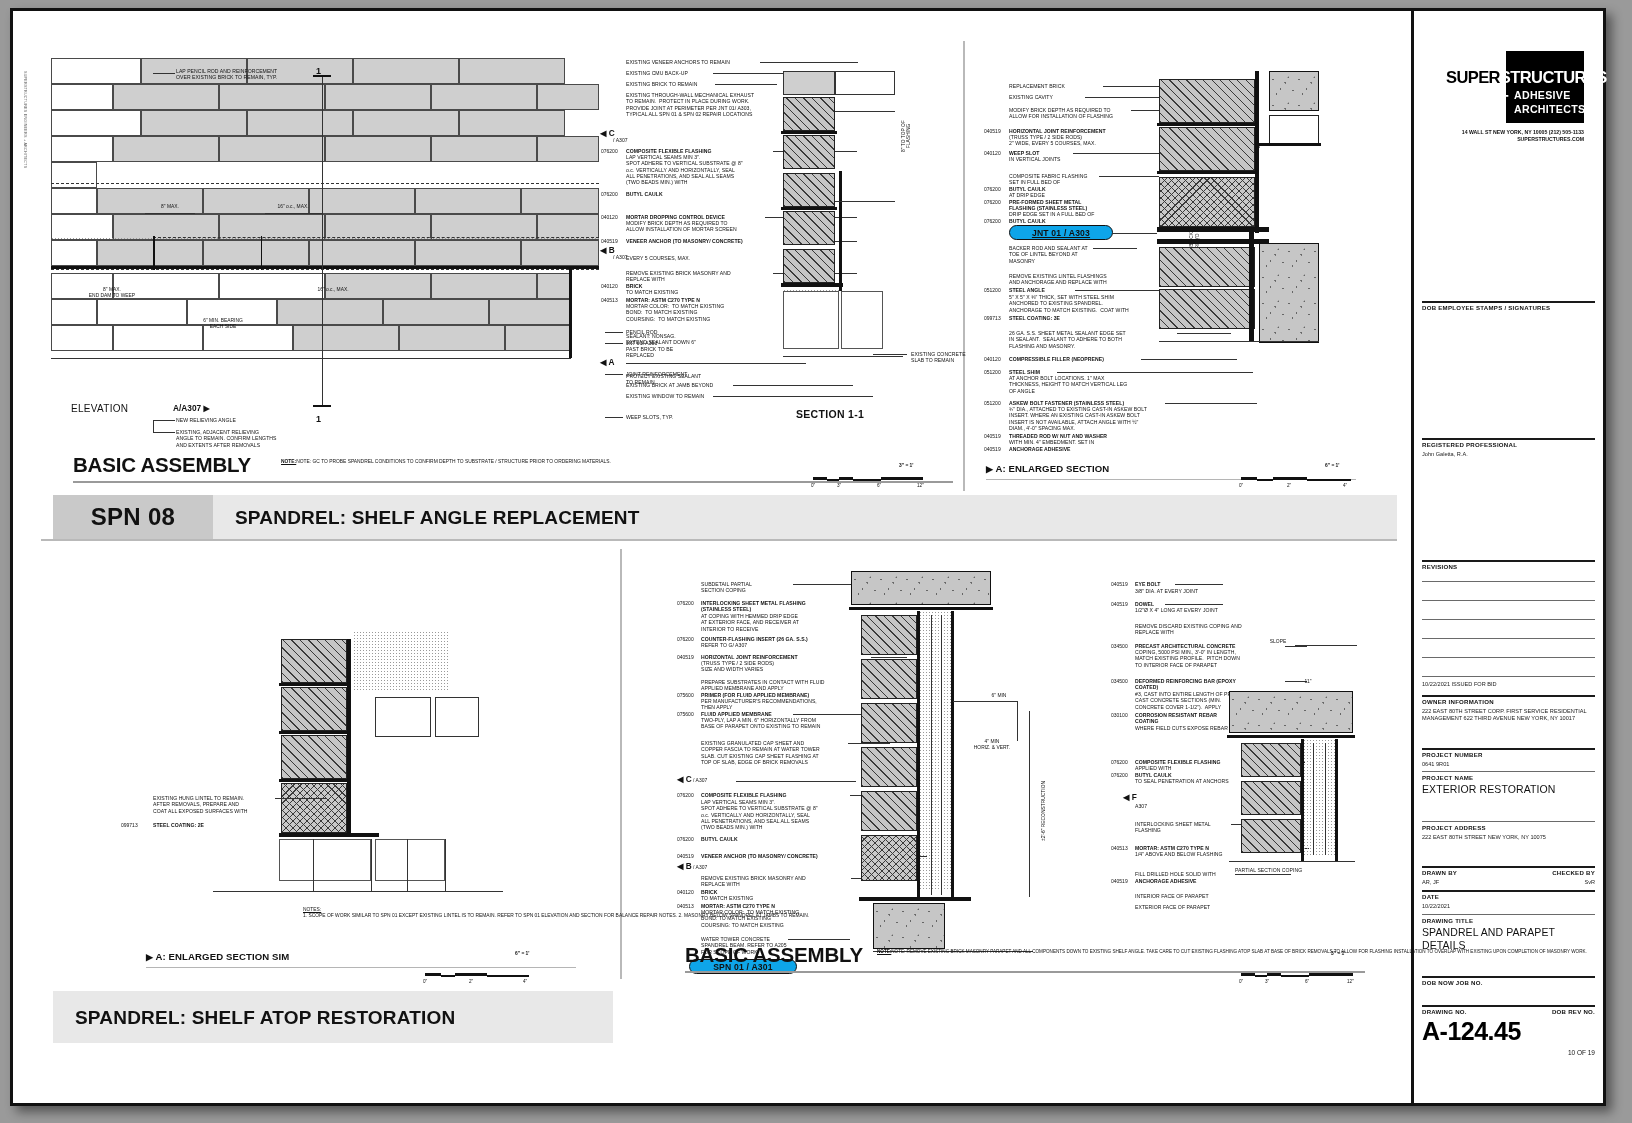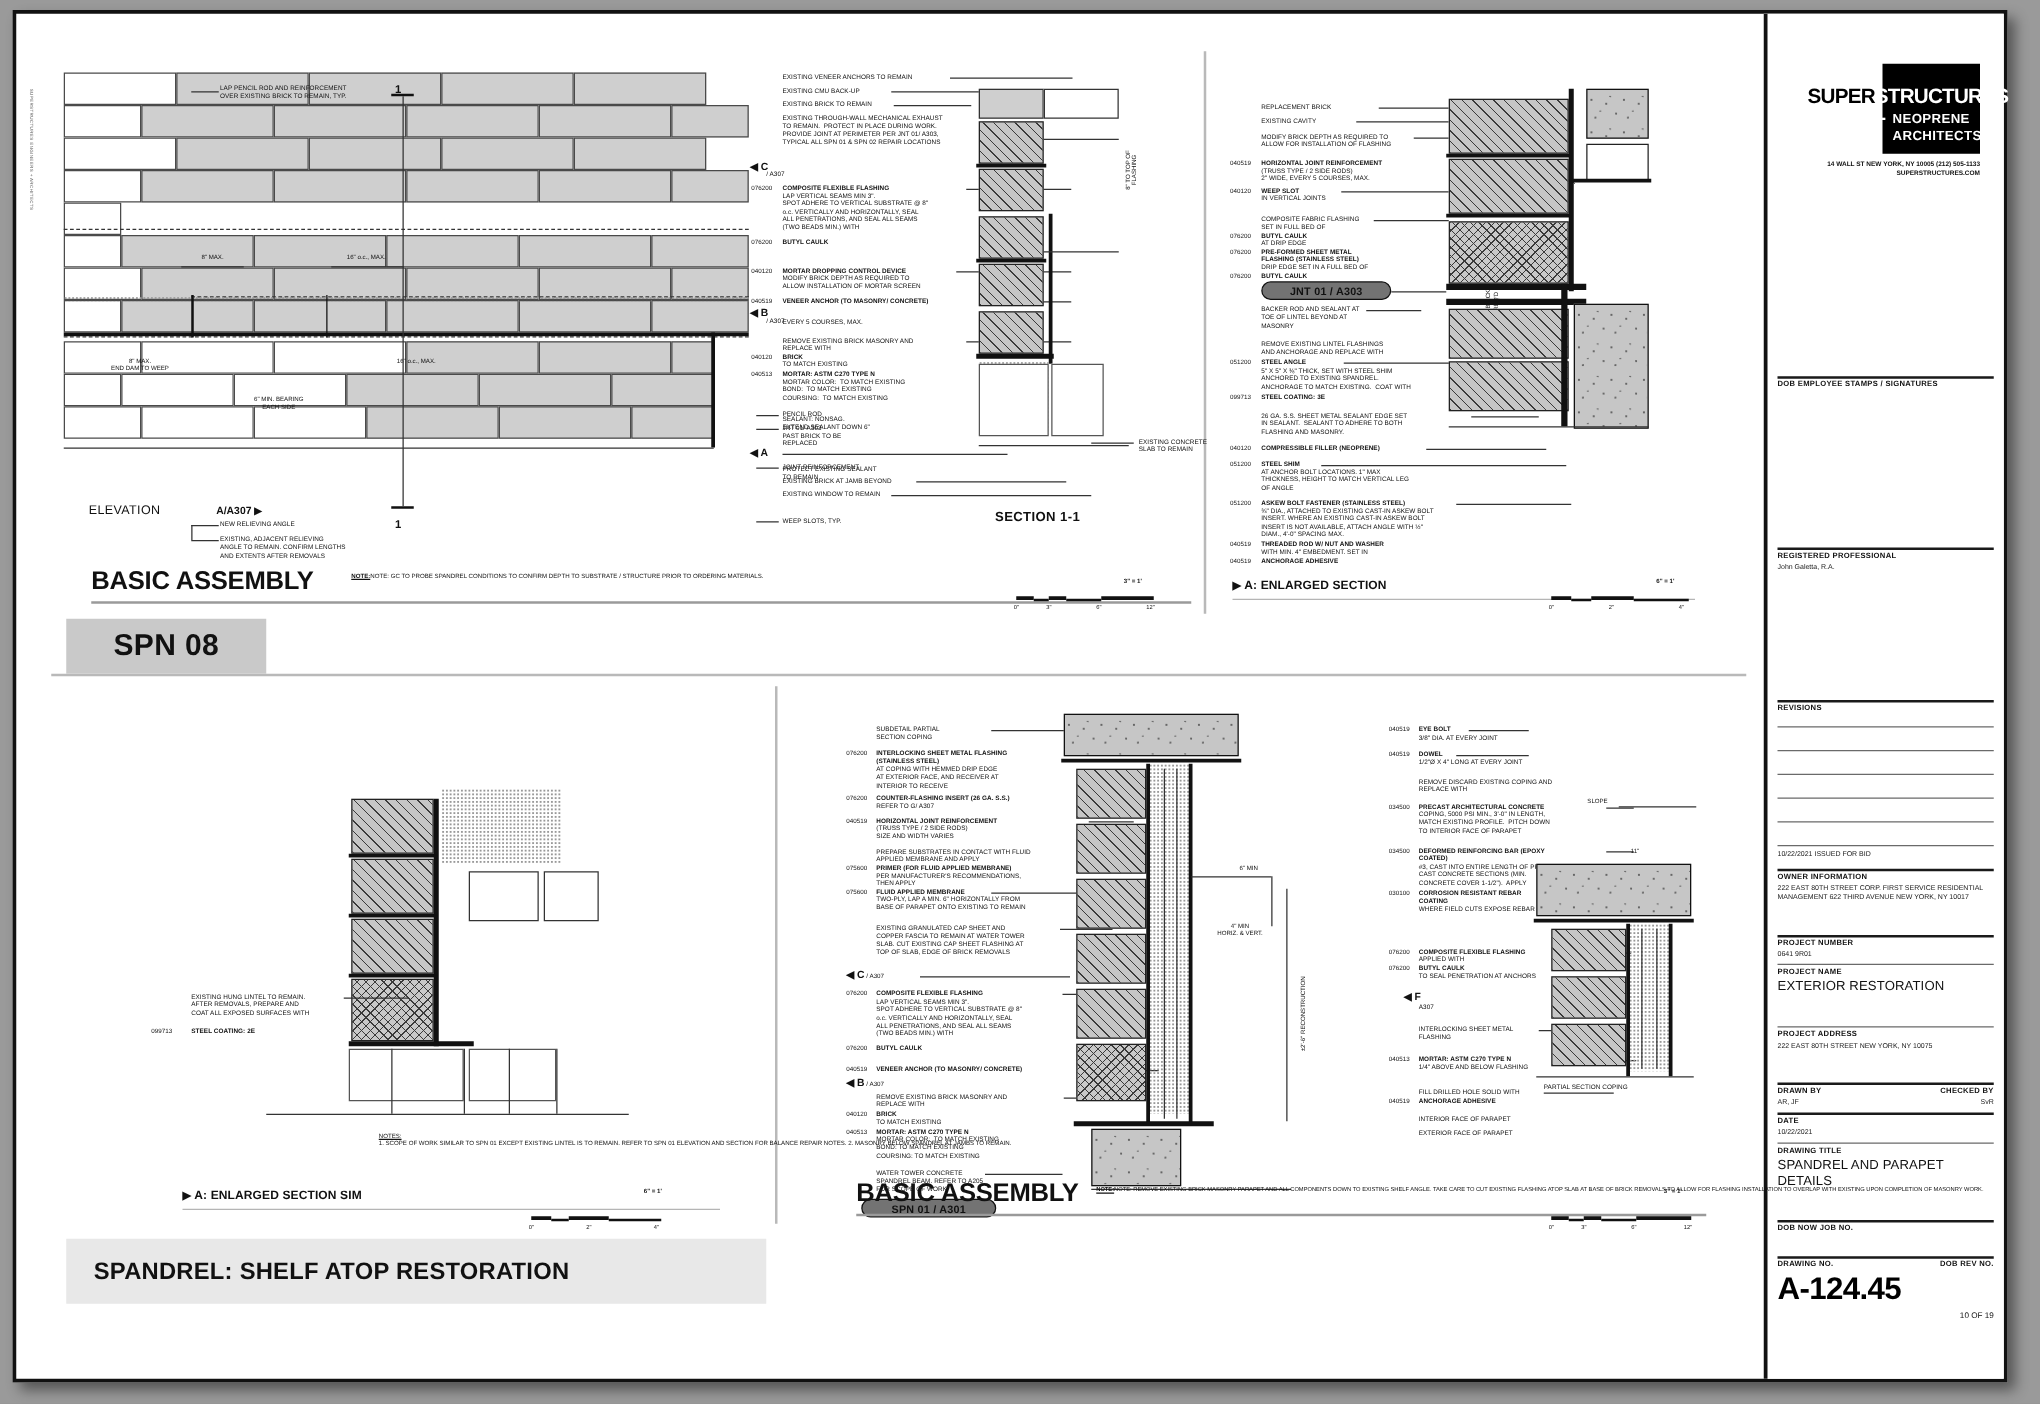--- a/index.html
+++ b/index.html
@@ -119,21 +119,21 @@
   .blk { position:absolute; background:#111; }
   .dash { position:absolute; border-top:1px dashed #333; }
   .stipple{
     position:absolute;
     background-image: radial-gradient(circle, #999 0 .6px, transparent .7px);
     background-size:3px 3px;
   }
   .bub {
     position:absolute; border:1.4px solid #111; border-radius:10px;
     font-size:8.6px; font-weight:bold; display:flex; align-items:center; justify-content:center;
-    color:#111; background:#737373; letter-spacing:.2px;
+    color:#111; background:#0ea5e9; letter-spacing:.2px;text-decoration:underline;
   }
   .kref { position:absolute; font-size:8.3px; font-weight:bold; color:#111; }
   .kref .sub { font-size:5px; font-weight:normal; }
   .dimtxt { position:absolute; font-size:4.9px; color:#111; white-space:pre; text-align:center;}
   .vert { transform-origin:0 0; }
   .sectlbl { position:absolute; font-size:10.5px; font-weight:bold; color:#111; letter-spacing:.3px;}
   .elevlbl { position:absolute; font-size:10px; color:#111; letter-spacing:.3px;}
   .secmark { position:absolute; font-size:9px; font-weight:bold; color:#111;}
   .notesblk { position:absolute; font-size:4.9px; line-height:6.2px; color:#111;}
   .sidestrip{ position:absolute; font-size:3.6px; color:#555; letter-spacing:.3px;}
@@ -145,21 +145,21 @@
 <div id="paper">
 
   <div class="sidestrip vert" style="left:14px; top:60px; transform:rotate(90deg); width:320px;">SUPERSTRUCTURES ENGINEERS + ARCHITECTS</div>
 
   <div id="titleblock">
 
     <div id="logo-blk"></div>
     <div id="logo-t1"><span>SUPER</span><span class="w">STRUCTURES</span></div>
     <div id="logo-plus">+</div>
     <div id="logo-t2">
-      <div>NEOPRENE</div>
+      <div>ADHESIVE</div>
       <div>ARCHITECTS</div>
     </div>
     <div id="logo-addr">14 WALL ST
 NEW YORK, NY 10005
 (212) 505-1133
 SUPERSTRUCTURES.COM</div>
 
     <div class="tbrule" style="top:290px;"></div>
     <div class="tbrow tbhdr" style="top:293px;">DOB EMPLOYEE STAMPS / SIGNATURES</div>
 
@@ -564,20 +564,23 @@
   <div class="sbar" style="left:1260px; top:466px; width:34px;"></div>
   <div class="sbar2" style="left:1294px; top:468px; width:44px;"></div>
   <div class="stick" style="left:1226px; top:472px;">0"</div>
   <div class="stick" style="left:1274px; top:472px;">2"</div>
   <div class="stick" style="left:1330px; top:472px;">4"</div>
 
   <div class="banner" style="left:40px; top:484px; width:1344px;">
     <div class="numbox" style="width:160px;">
           <span class="num">SPN 08</span>
         </div>
+    <div class="titlebox">
+          <span class="ttl">SPANDREL: SHELF ANGLE REPLACEMENT</span>
+        </div>
   </div>
 
   <div>
     <div class="hatch" style="left:268px; top:628px; width:66px; height:44px;"></div>
     <div class="hatch" style="left:268px; top:676px; width:66px; height:44px;"></div>
     <div class="hatch" style="left:268px; top:724px; width:66px; height:44px;"></div>
     <div class="hatch2" style="left:268px; top:772px; width:66px; height:50px;"></div>
     <div class="blk" style="left:266px; top:672px; width:70px; height:3px;"></div>
     <div class="blk" style="left:266px; top:720px; width:70px; height:3px;"></div>
     <div class="blk" style="left:266px; top:768px; width:70px; height:3.4px;"></div>

